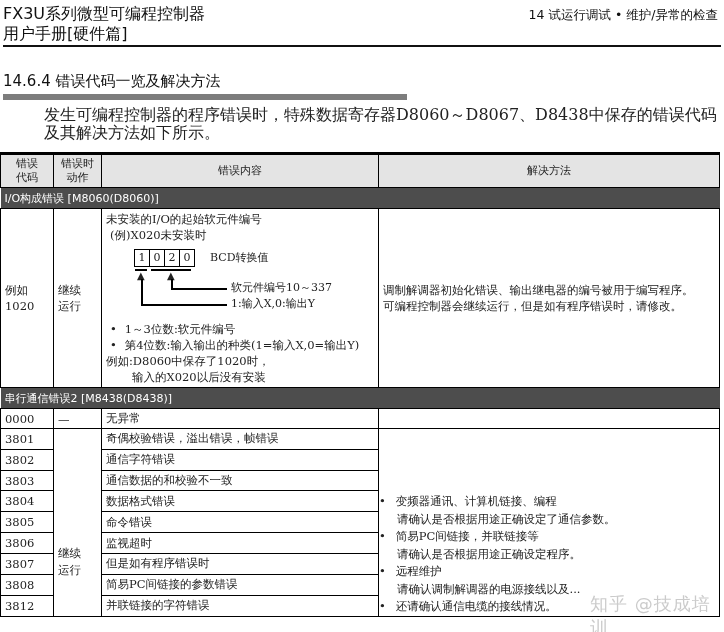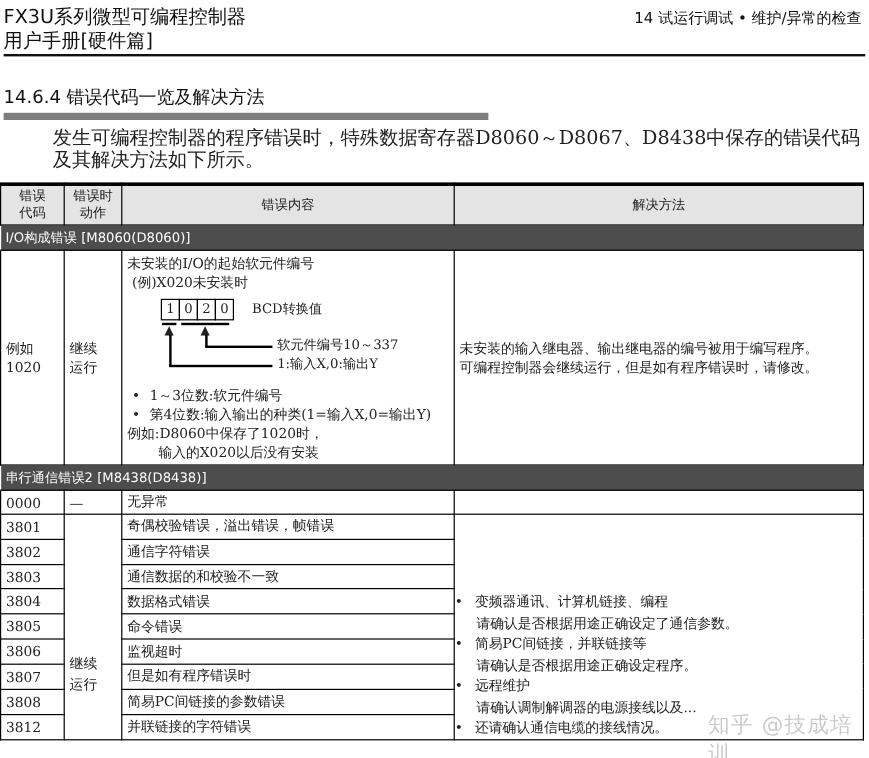--- a/index.html
+++ b/index.html
@@ -107,21 +107,21 @@
           <div class="lbl" style="left:125px; top:52px;">1:输入X,0:输出Y</div>
         </div>
         <ul class="bul" style="margin-top:6px;">
           <li>1～3位数:软元件编号</li>
           <li>第4位数:输入输出的种类(1=输入X,0=输出Y)</li>
         </ul>
         <div>例如:D8060中保存了1020时，</div>
         <div style="padding-left:26px;">输入的X020以后没有安装</div>
       </td>
       <td style="line-height:16px;">
-        <div>未安装的输入继电器、输出继电器的编号被用于编写程序。</div>
+        <div>调制解调器初始化错误、输出继电器的编号被用于编写程序。</div>
         <div>可编程控制器会继续运行，但是如有程序错误时，请修改。</div>
       </td>
     </tr>
 
     <tr class="group">
       <td colspan="4">串行通信错误2 [M8438(D8438)]</td>
     </tr>
     <tr class="row-code">
       <td class="center">0000</td>
       <td class="center">—</td>

